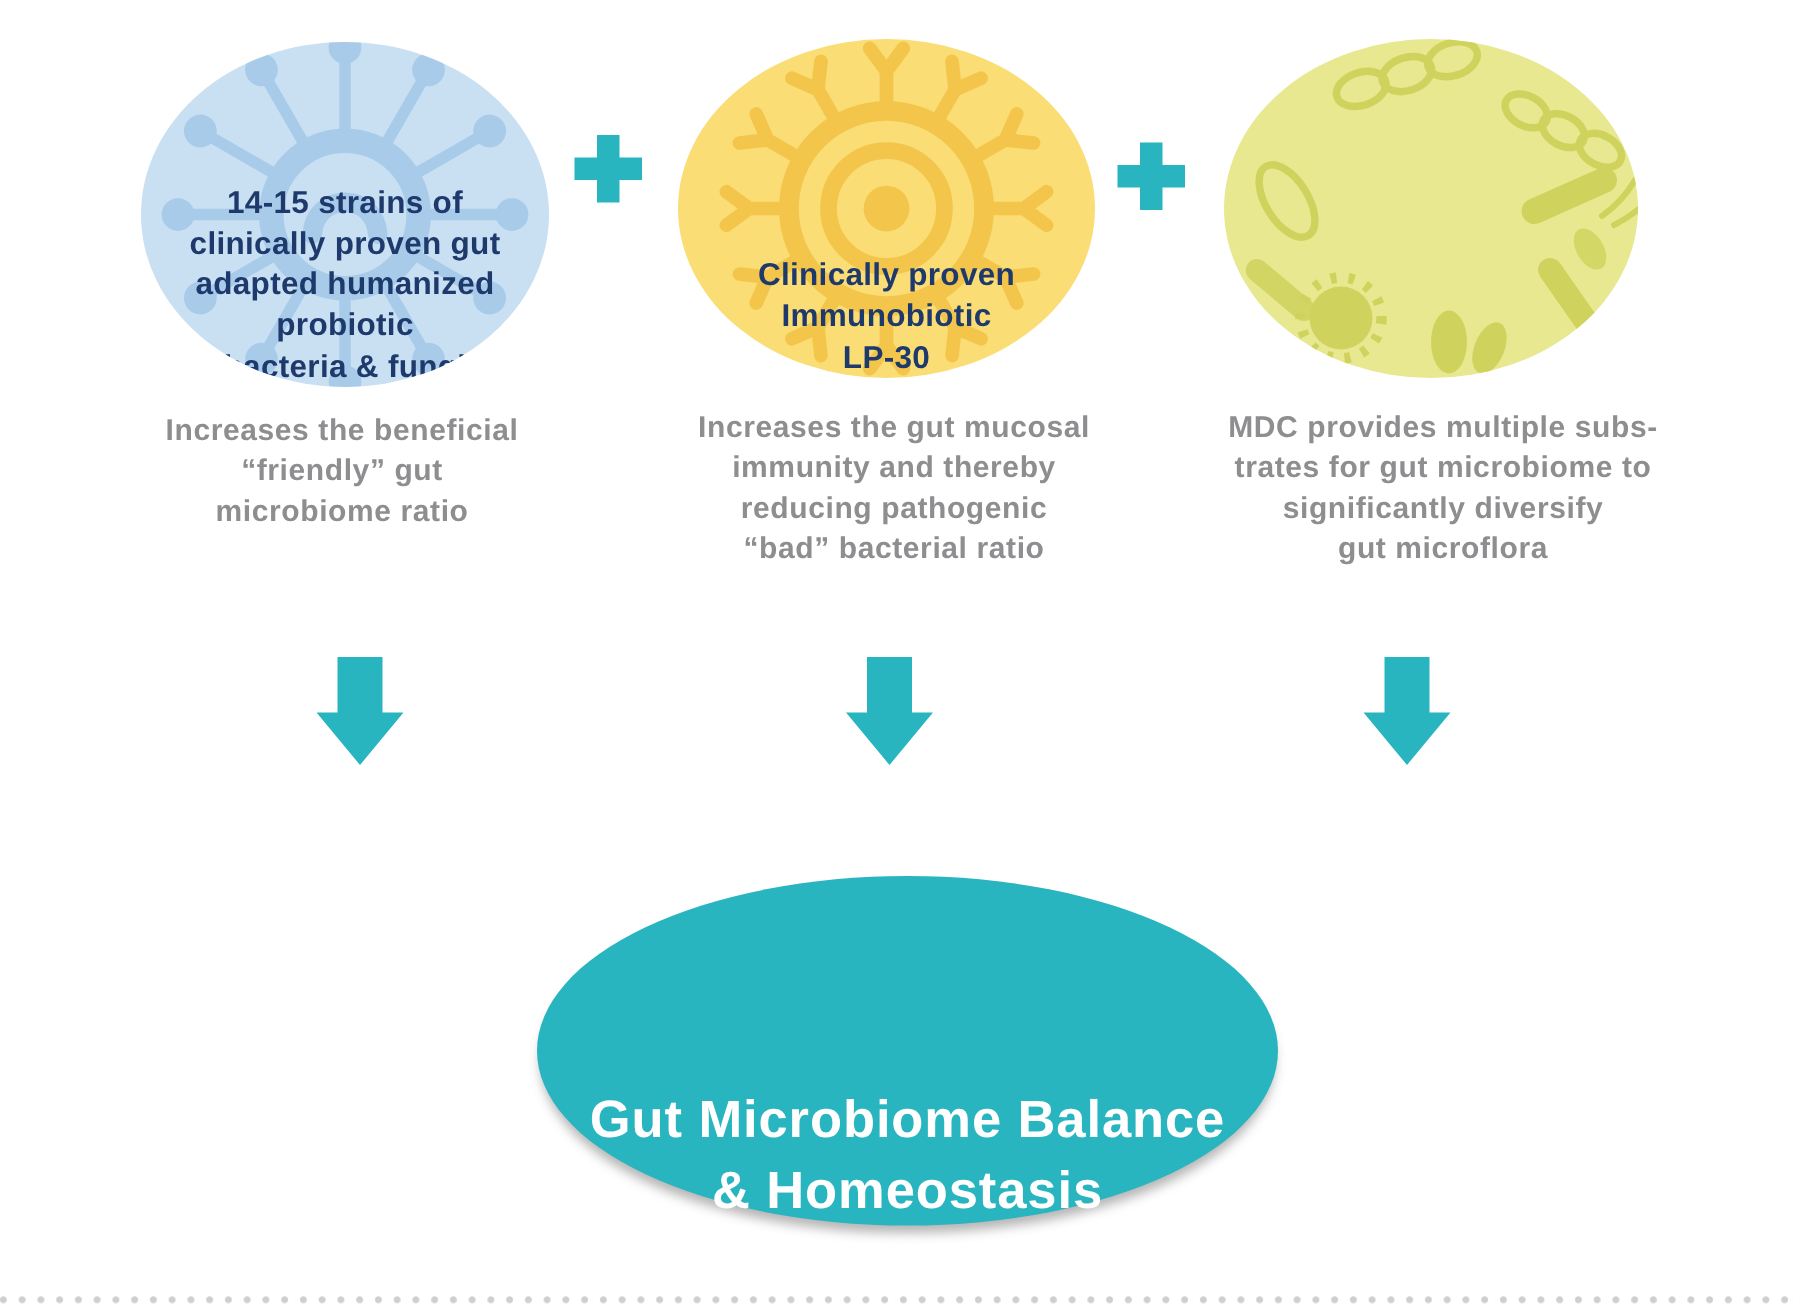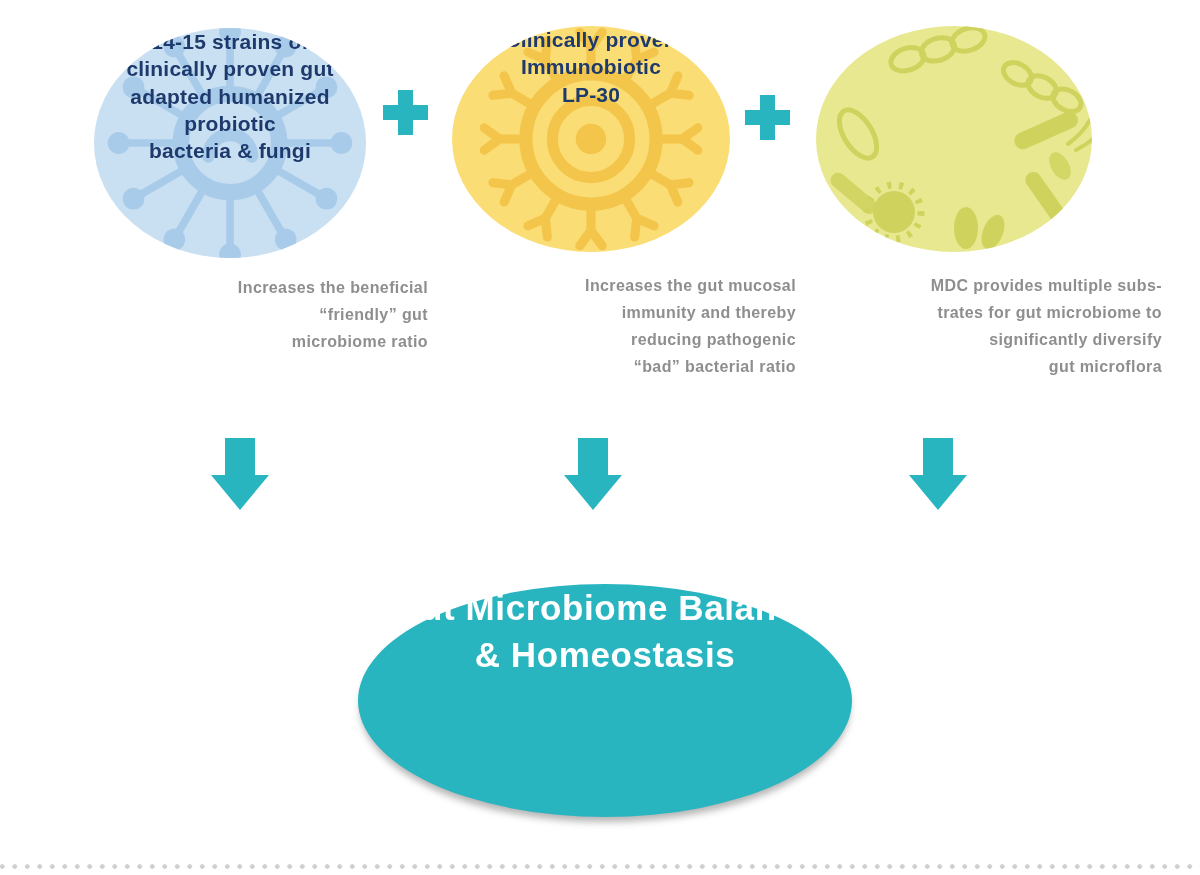--- a/index.html
+++ b/index.html
@@ -8,21 +8,21 @@
     width:1200px;height:875px;
     background:var(--background,#fff);
     font-family:"Liberation Sans","DejaVu Sans",sans-serif;
     overflow:hidden;
   }
   
   .bubble{
     position:absolute;
     border-radius:50%;
     overflow:hidden;
-    display:flex;align-items:flex-start;justify-content:center;
+    display:flex;align-items:flex-end;justify-content:center;
   }
   .bubble-1{left:94px;top:28px;width:272px;height:230px;background:var(--circle1-bg);}
   .bubble-2{left:452px;top:26px;width:278px;height:226px;background:var(--circle2-bg);}
   .bubble-3{left:816px;top:26px;width:276px;height:226px;background:var(--circle3-bg);}
   .bubble svg{position:absolute;pointer-events:none;}
   .bubble-text{
     position:relative;
     text-align:center;
     white-space:pre-line;
     color:var(--navy-text);
@@ -35,43 +35,43 @@
   
   .plus{position:absolute;width:45px;height:45px;}
   .plus::before{content:"";position:absolute;left:0;top:15px;width:45px;height:15px;background:var(--teal);}
   .plus::after{content:"";position:absolute;left:15px;top:0;width:15px;height:45px;background:var(--teal);}
   .plus-1{left:383px;top:90px;}
   .plus-2{left:745px;top:95px;}
   
   .desc{
     position:absolute;
     width:400px;
-    text-align:right;
+    text-align:center;
     white-space:pre-line;
     color:var(--gray-text);
-    font-size:16px;
+    font-size:20px;
     line-height:27px;
     font-weight:700;
     letter-spacing:0.4px;
   }
   .desc-1{left:28px;top:274px;}
   .desc-2{left:396px;top:272px;}
   .desc-3{left:762px;top:272px;}
   
   .arrow{position:absolute;width:58px;height:72px;top:438px;}
   .arrow-1{left:211px;}
   .arrow-2{left:564px;}
   .arrow-3{left:909px;}
   
   .outcome{
     position:absolute;
     left:358px;top:584px;width:494px;height:233px;
     background:var(--teal);
     border-radius:50%;
-    display:flex;align-items:flex-start;justify-content:center;
+    display:flex;align-items:flex-end;justify-content:center;
     box-shadow:0 7px 7px -2px rgba(90,90,90,0.45);
   }
   .outcome-text{
     text-align:center;
     white-space:pre-line;
     color:#fff;
     font-size:35px;
     font-weight:700;
     line-height:1.35;
     letter-spacing:0.6px;

